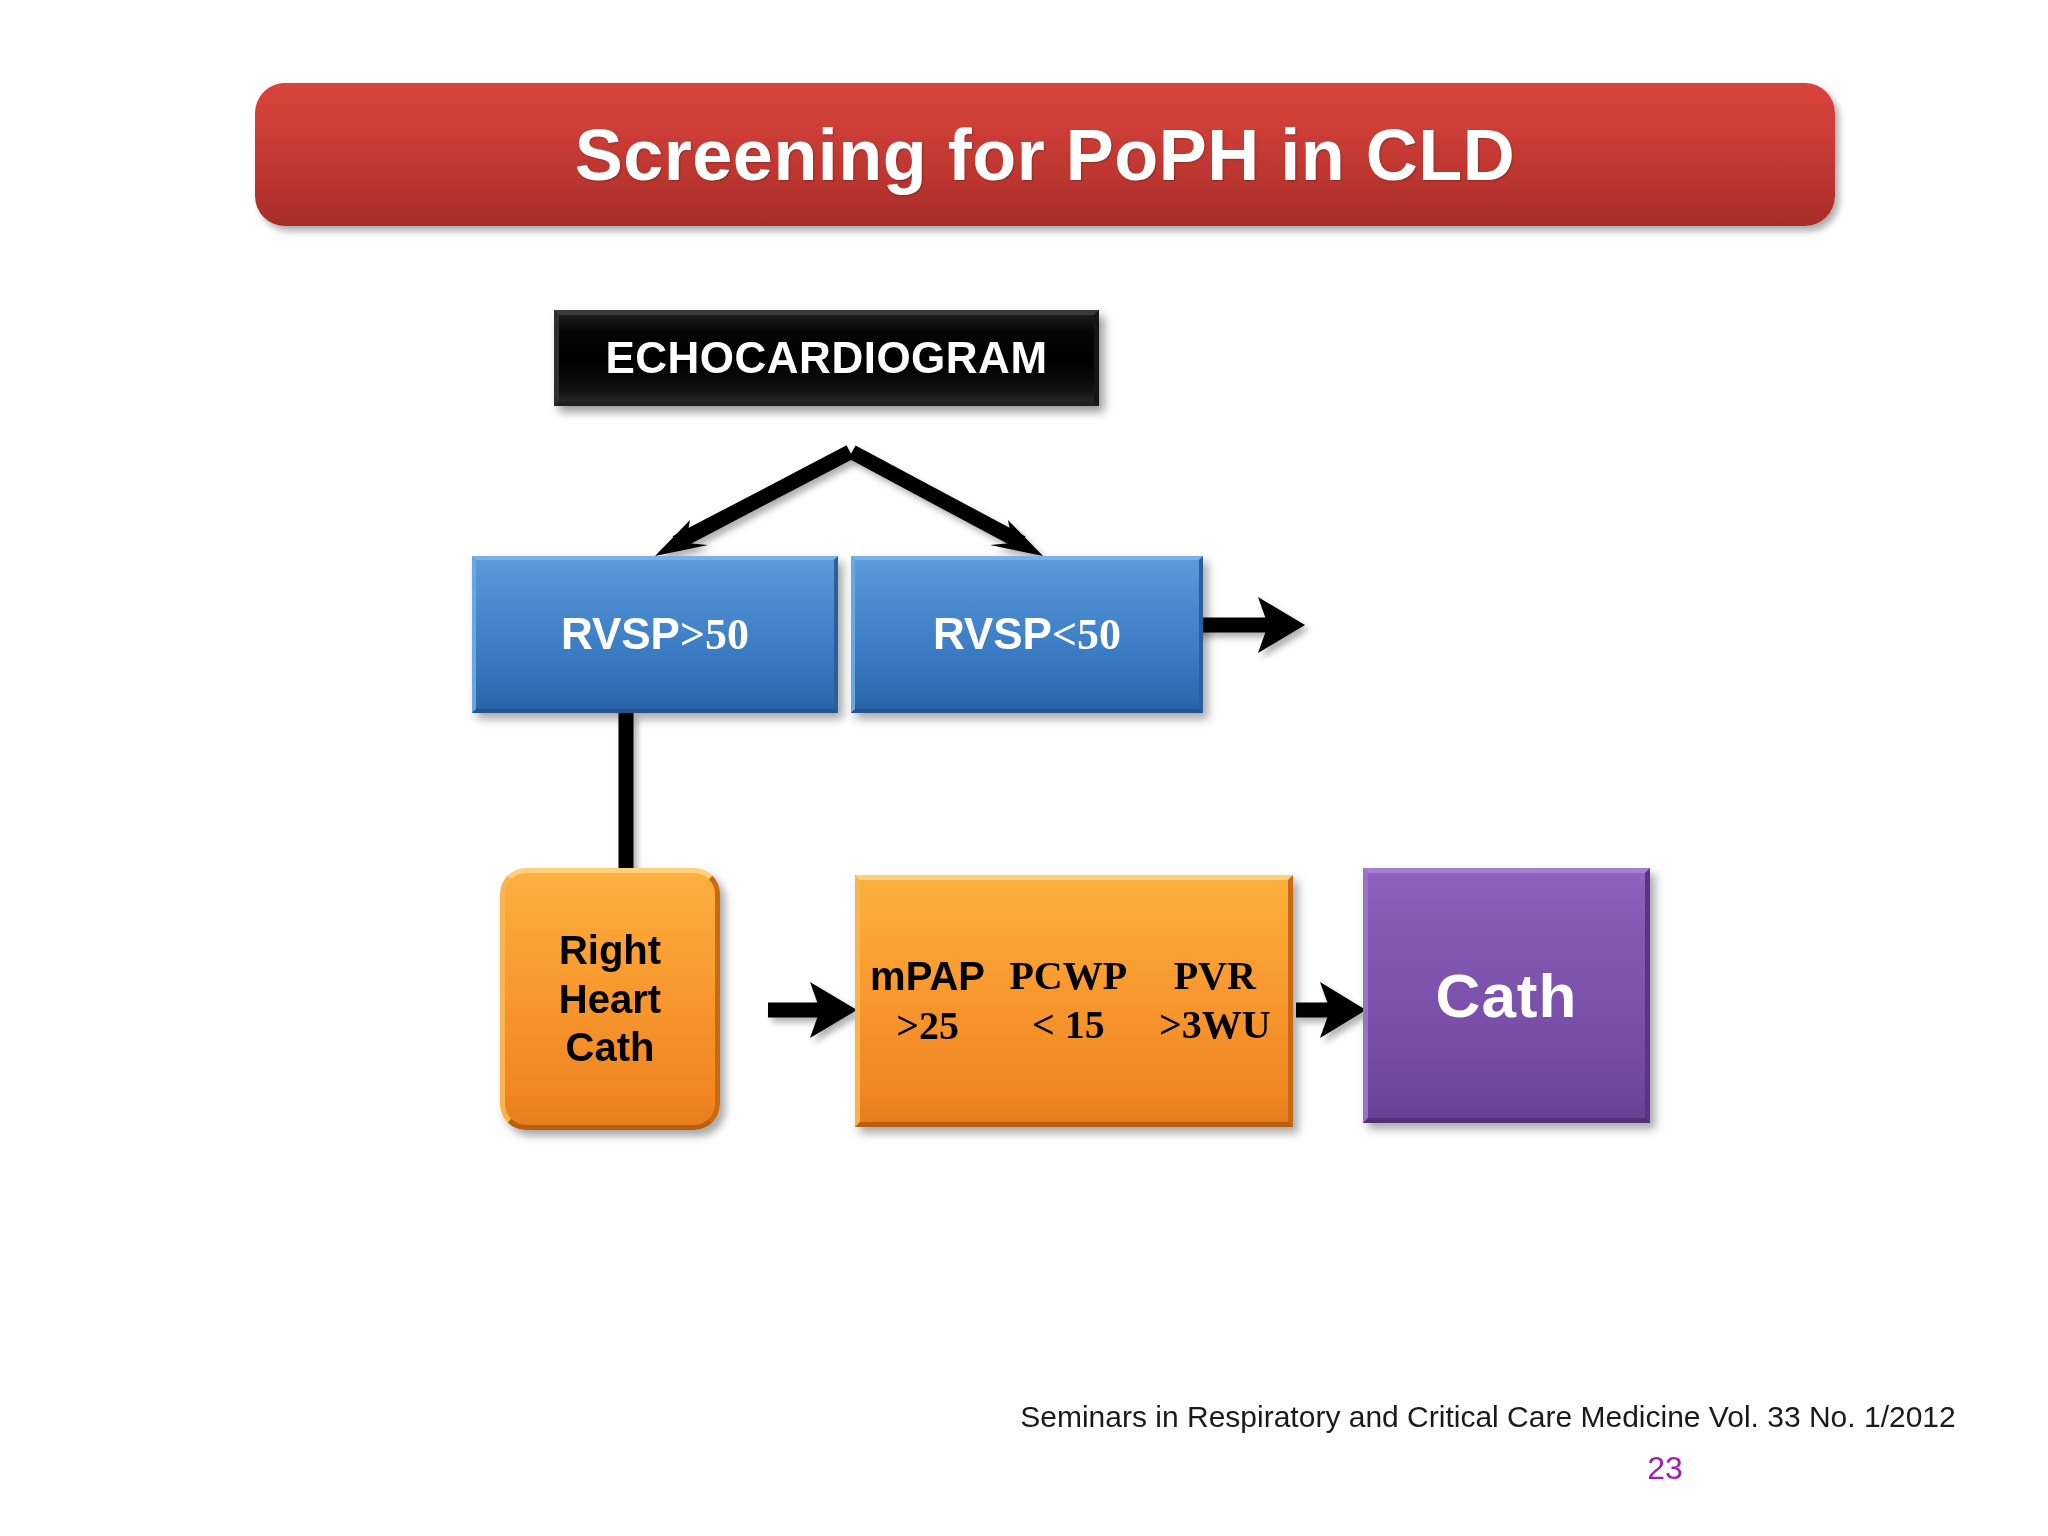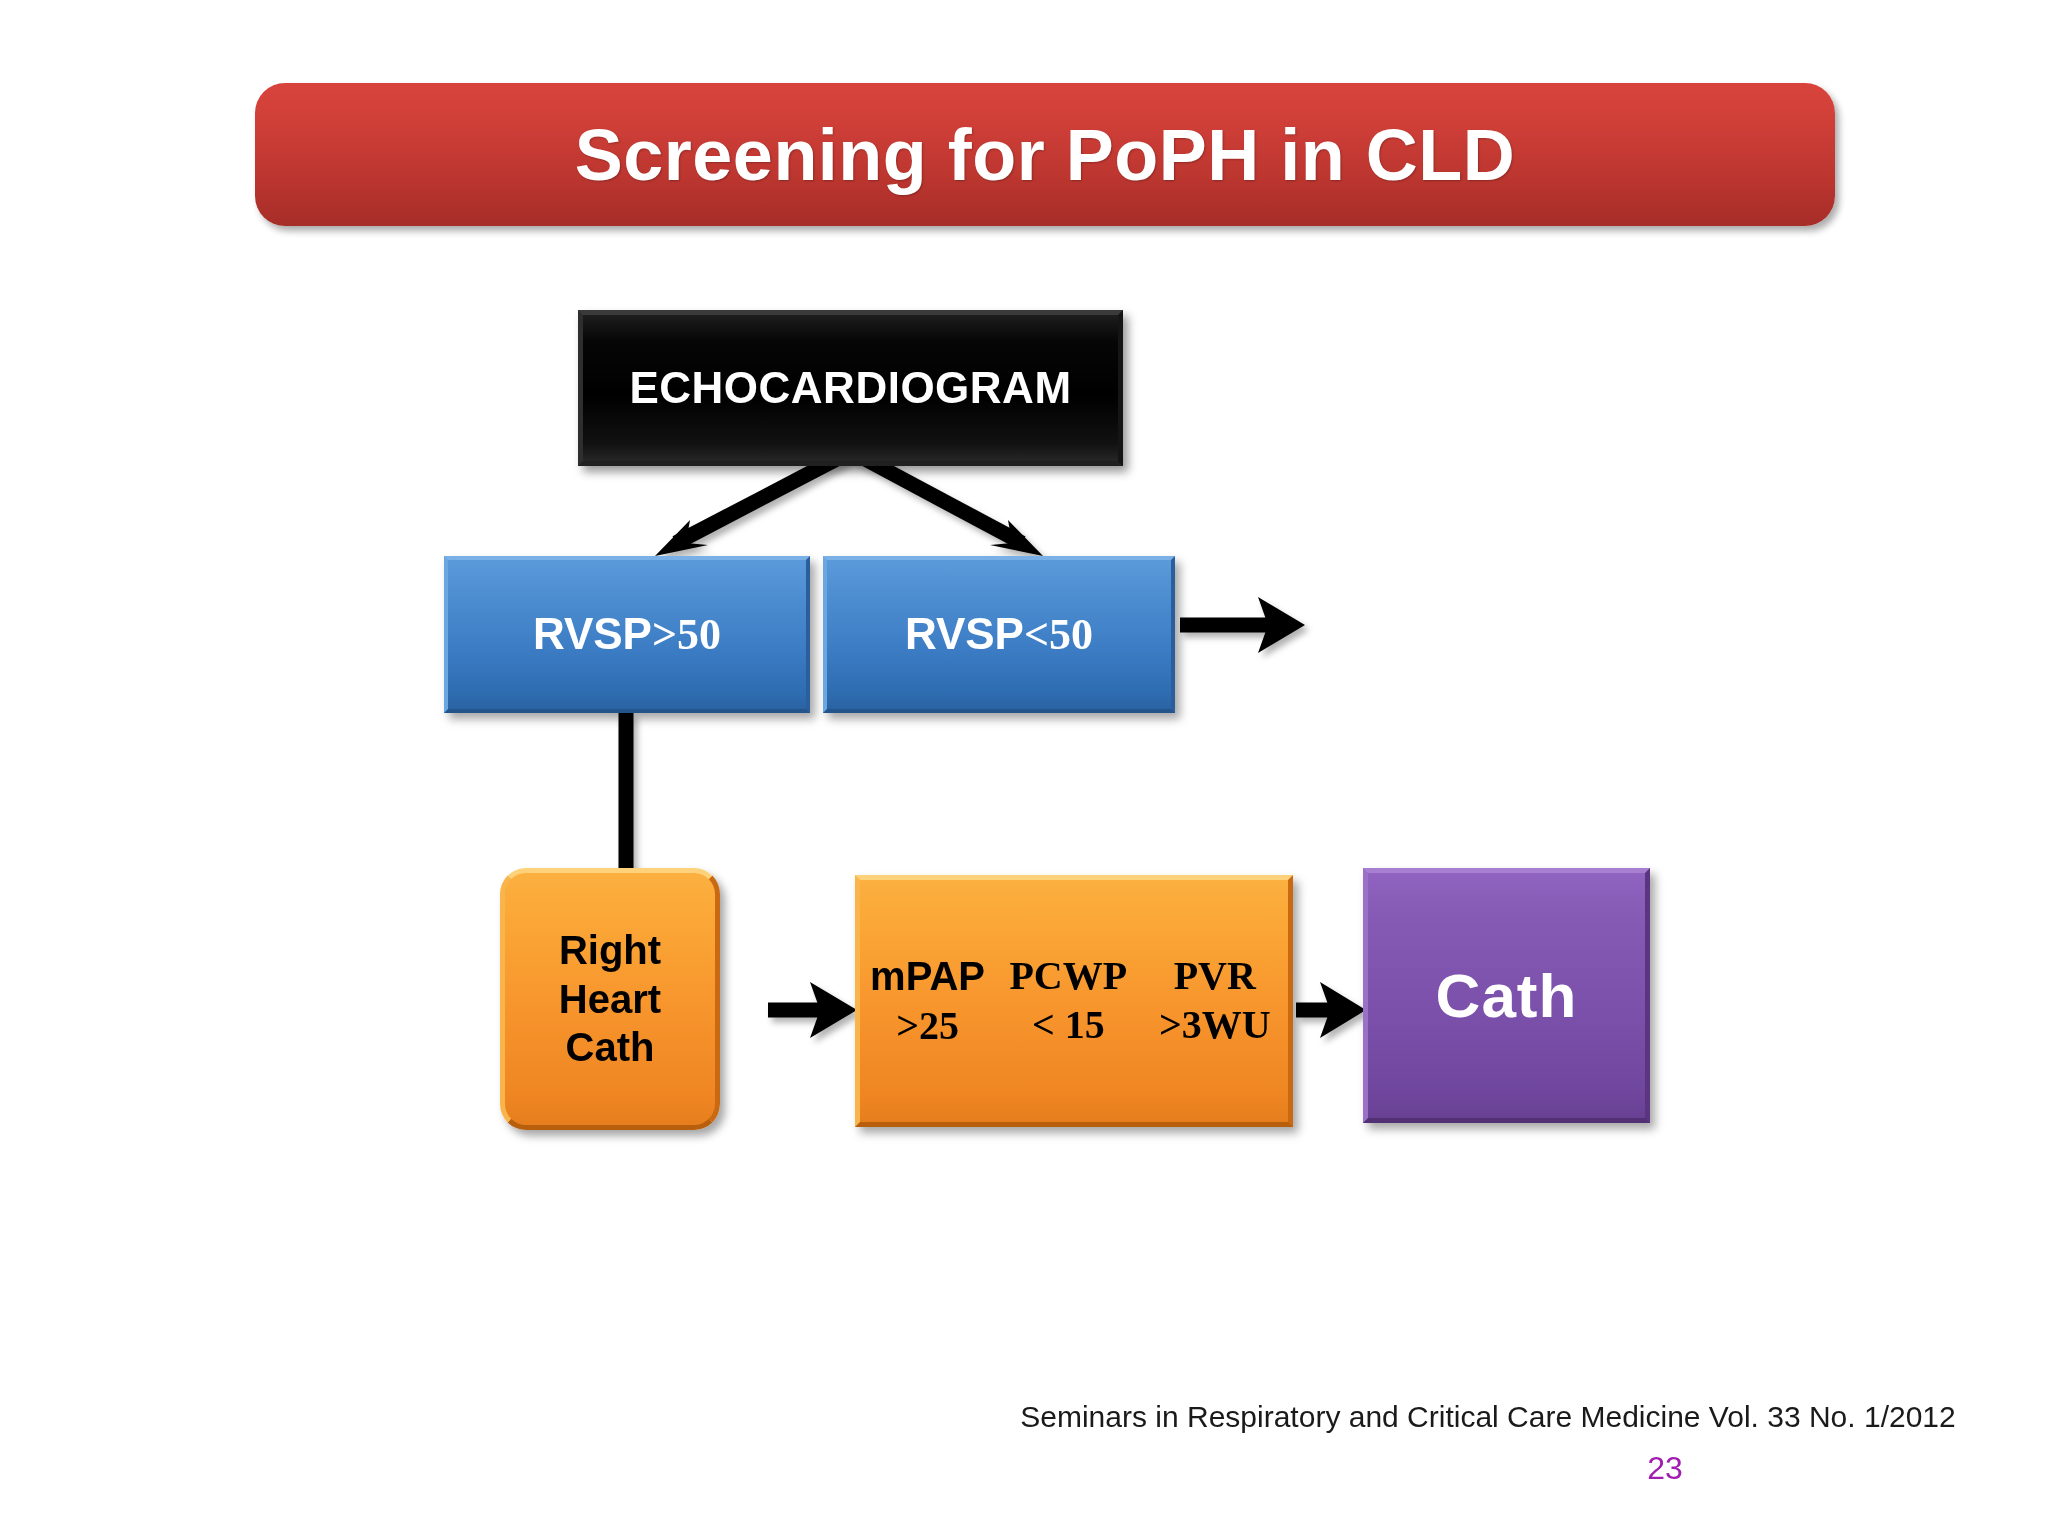--- a/index.html
+++ b/index.html
@@ -42,21 +42,21 @@
   }
 
   
   .node-blue{
     background:linear-gradient(180deg,#5b9ada 0%,#4e8fd2 22%,#3b7cc4 60%,#2f6db2 88%,#2a63a4 100%);
     border-top:4px solid #79b1e6;
     border-left:4px solid #6aa6e0;
     border-right:4px solid #2a5e9c;
     border-bottom:4px solid #24548c;
     box-shadow:5px 6px 9px rgba(0,0,0,0.35);
-    color:#ffffff;font-weight:bold;
+    color:#ffffff;font-weight:bold;margin-left:28px;
   }
 
   
   .node-red{
     background:linear-gradient(180deg,#d9453c 0%,#cf3c34 25%,#bf332c 60%,#ad2b25 90%,#9e2620 100%);
     border-top:4px solid #e8665d;
     border-left:4px solid #dd554c;
     border-right:4px solid #8e211c;
     border-bottom:4px solid #7f1c18;
     box-shadow:5px 6px 9px rgba(0,0,0,0.35);
@@ -79,21 +79,21 @@
     background:linear-gradient(180deg,#8f63bf 0%,#8359b4 22%,#7a50aa 58%,#70479e 88%,#684194 100%);
     border-top:5px solid #a67fd0;
     border-left:5px solid #9a71c7;
     border-right:5px solid #5b3580;
     border-bottom:5px solid #513073;
     box-shadow:5px 6px 9px rgba(0,0,0,0.35);
     color:#ffffff;font-weight:bold;
   }
 
   
-  #echo-box{left:578px;top:310px;width:545px;height:156px;font-size:44px;letter-spacing:0.5px;}
+  #echo-box{left:554px;top:310px;width:545px;height:96px;font-size:44px;letter-spacing:0.5px;}
   #rvsp-high-box{left:444px;top:556px;width:366px;height:157px;}
   #rvsp-low-box{left:823px;top:556px;width:352px;height:157px;}
   #reassess-box{left:1305px;top:545px;width:345px;height:155px;font-size:35px;}
   #rhc-box{left:500px;top:868px;width:220px;height:262px;font-size:40px;border-radius:26px;}
   #hemo-box{left:855px;top:875px;width:438px;height:252px;}
   #poph-box{left:1363px;top:868px;width:287px;height:255px;font-size:62px;letter-spacing:1px;}
 
   .rvsp-label{font-size:44px;font-weight:bold;color:#fff;}
   .rvsp-label .num{font-family:"Liberation Serif", serif;font-weight:bold;}
   .rvsp-label .op{font-family:"Liberation Serif", serif;font-weight:bold;}

